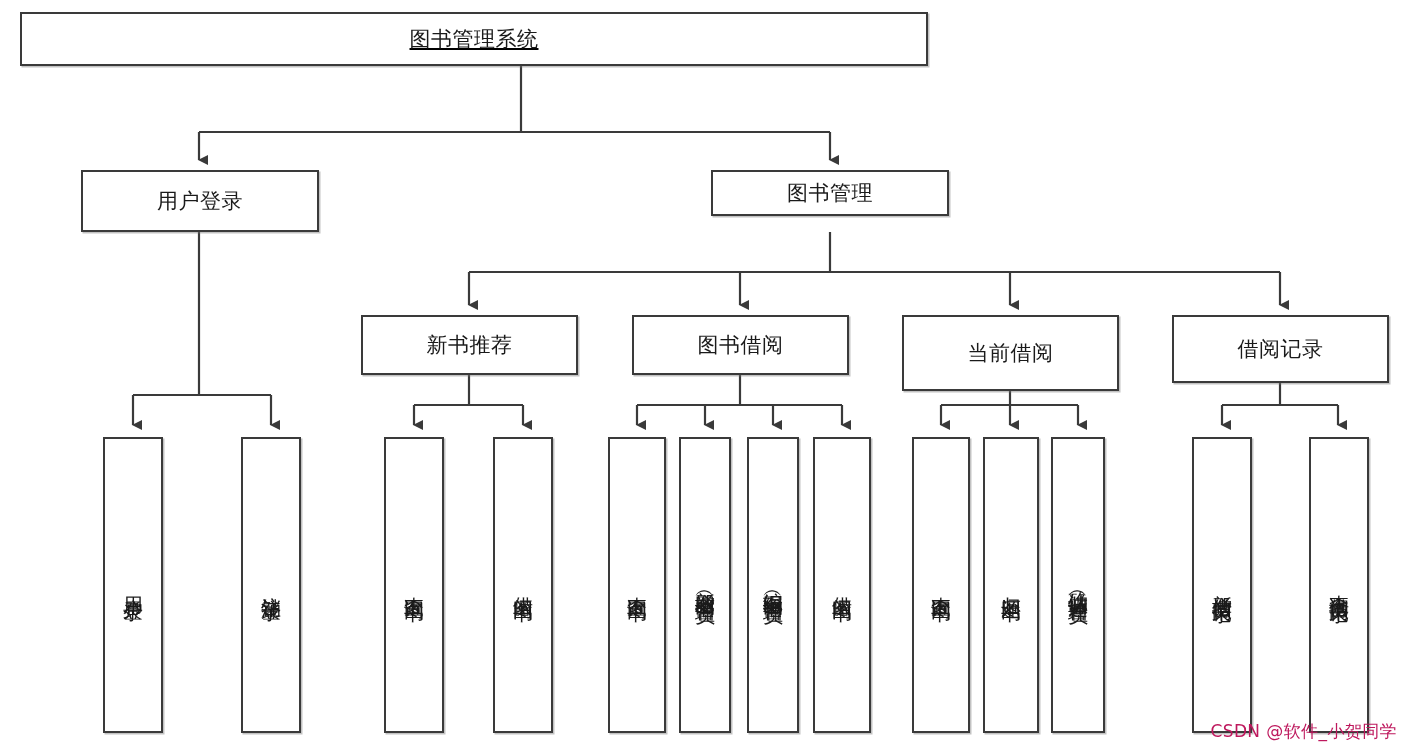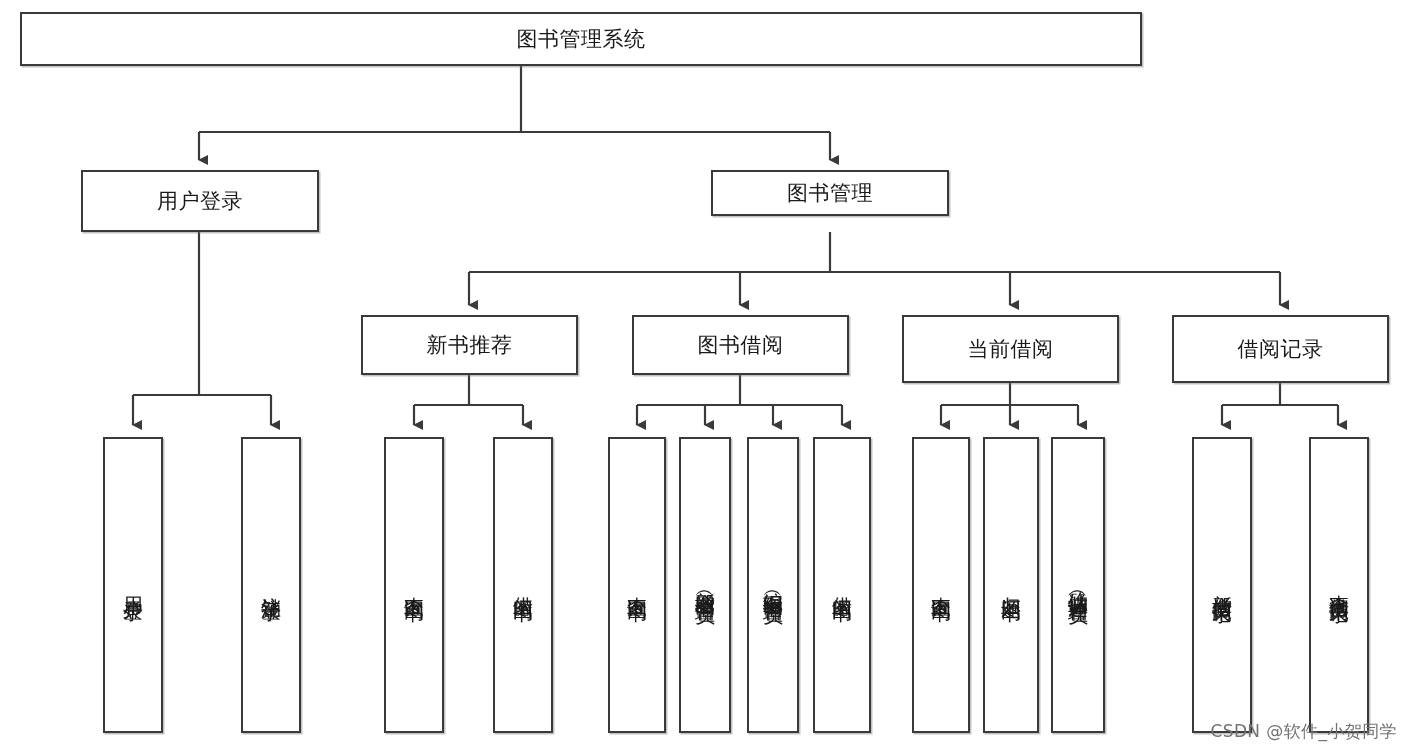--- a/index.html
+++ b/index.html
@@ -56,21 +56,21 @@
     font-size: 20px;
     line-height: 1.05;
     max-height: 272px;
     text-align: left;
   }
   .watermark {
     position: absolute;
     right: 8px;
     bottom: 4px;
     font-size: 17px;
-    color: #737373;
+    color: #be185d;
     letter-spacing: 0.4px;
     white-space: nowrap;
   }
 </style>
 </head>
 <body>
 
 <div id="diagram-root">
 
   <svg id="connectors" viewBox="0 0 1405 747">
@@ -116,38 +116,38 @@
       <path d="M1010,405 L1010,425" marker-end="url(#arrow)"></path>
       <path d="M1078,405 L1078,425" marker-end="url(#arrow)"></path>
 
       <path d="M1280,375 L1280,405"></path>
       <path d="M1222,405 L1338,405"></path>
       <path d="M1222,405 L1222,425" marker-end="url(#arrow)"></path>
       <path d="M1338,405 L1338,425" marker-end="url(#arrow)"></path>
     </g>
   </svg>
 
-  <div class="node" style="left:20px; top:12px; width:1122px; height:54px;">
+  <div class="node" style="left:20px; top:12px; width:908px; height:54px;text-decoration:underline;">
     <span class="label">图书管理系统</span>
   </div>
 
   <div class="node" style="left:81px; top:170px; width:238px; height:62px;">
     <span class="label">用户登录</span>
   </div>
   <div class="node" style="left:711px; top:170px; width:238px; height:46px;">
     <span class="label">图书管理</span>
   </div>
 
   <div class="node" style="left:632px; top:315px; width:217px; height:60px;">
     <span class="label">图书借阅</span>
   </div>
   <div class="node" style="left:361px; top:315px; width:217px; height:60px;">
     <span class="label">新书推荐</span>
   </div>
-  <div class="node" style="left:902px; top:315px; width:217px; height:68px;">
+  <div class="node" style="left:902px; top:315px; width:217px; height:76px;">
     <span class="label">当前借阅</span>
   </div>
   <div class="node" style="left:1172px; top:315px; width:217px; height:68px;">
     <span class="label">借阅记录</span>
   </div>
 
   <div class="node leaf" style="left:103px; top:437px; width:60px; height:296px;">
     <span class="label">用户登录</span>
   </div>
   <div class="node leaf" style="left:241px; top:437px; width:60px; height:296px;">

